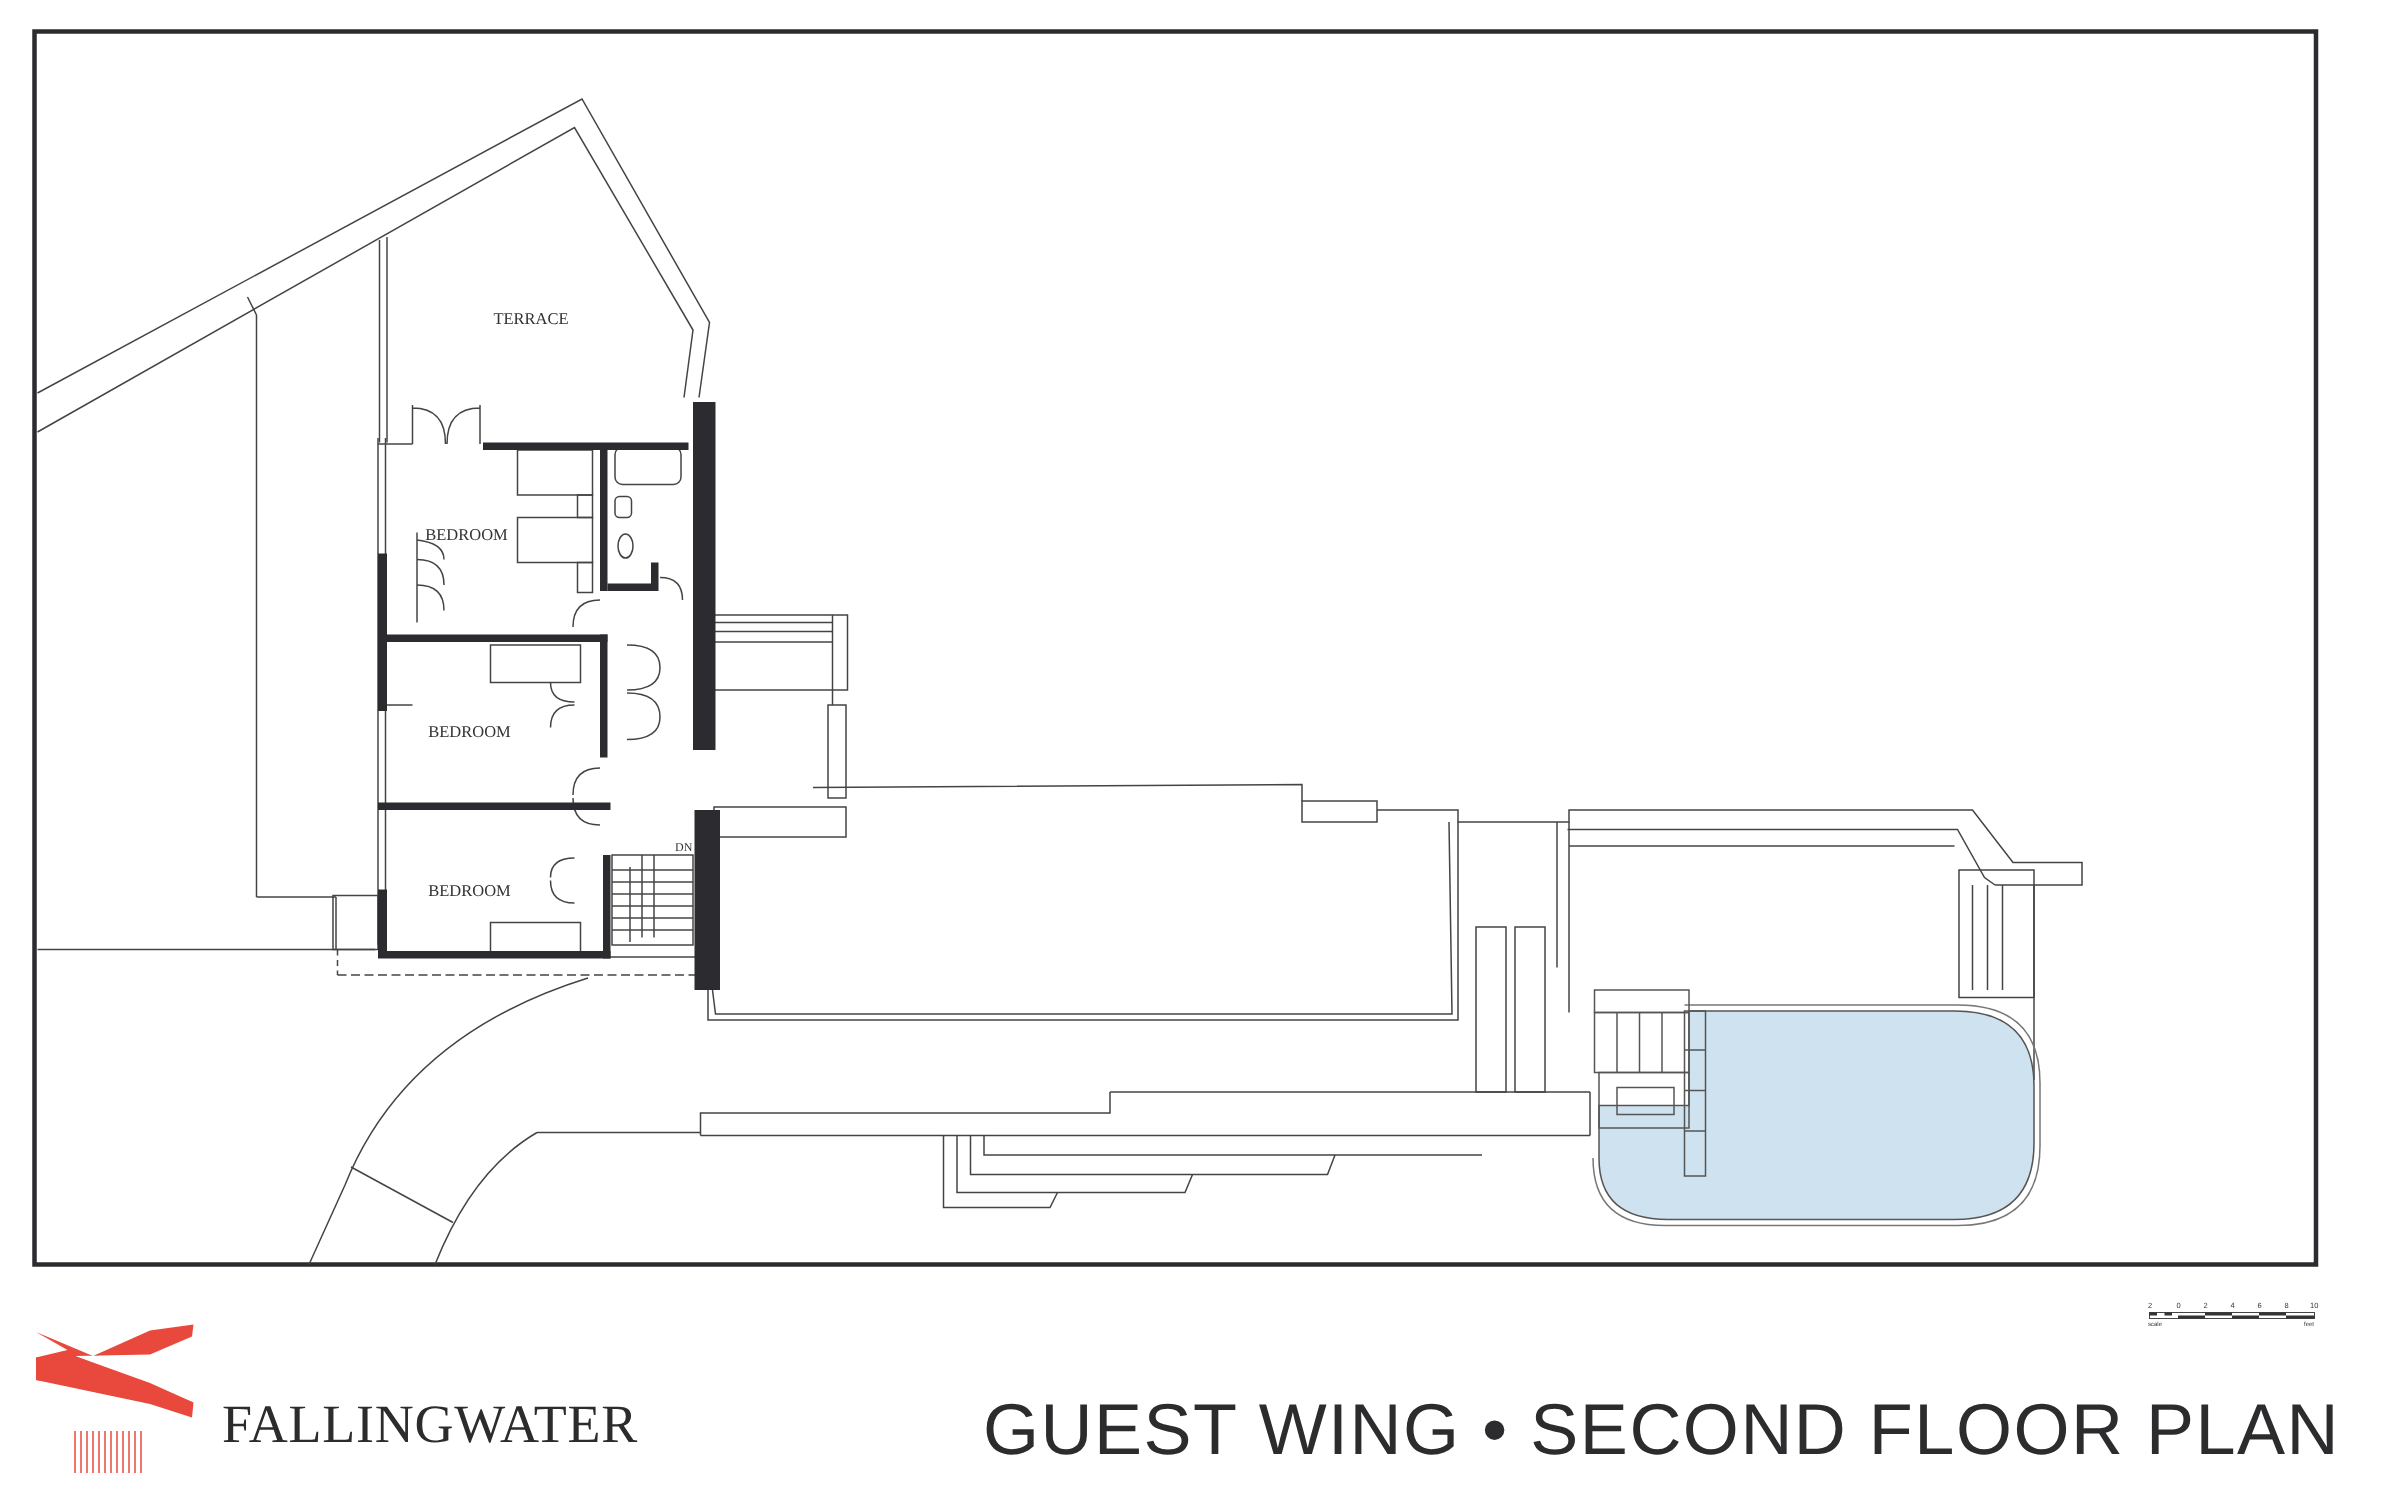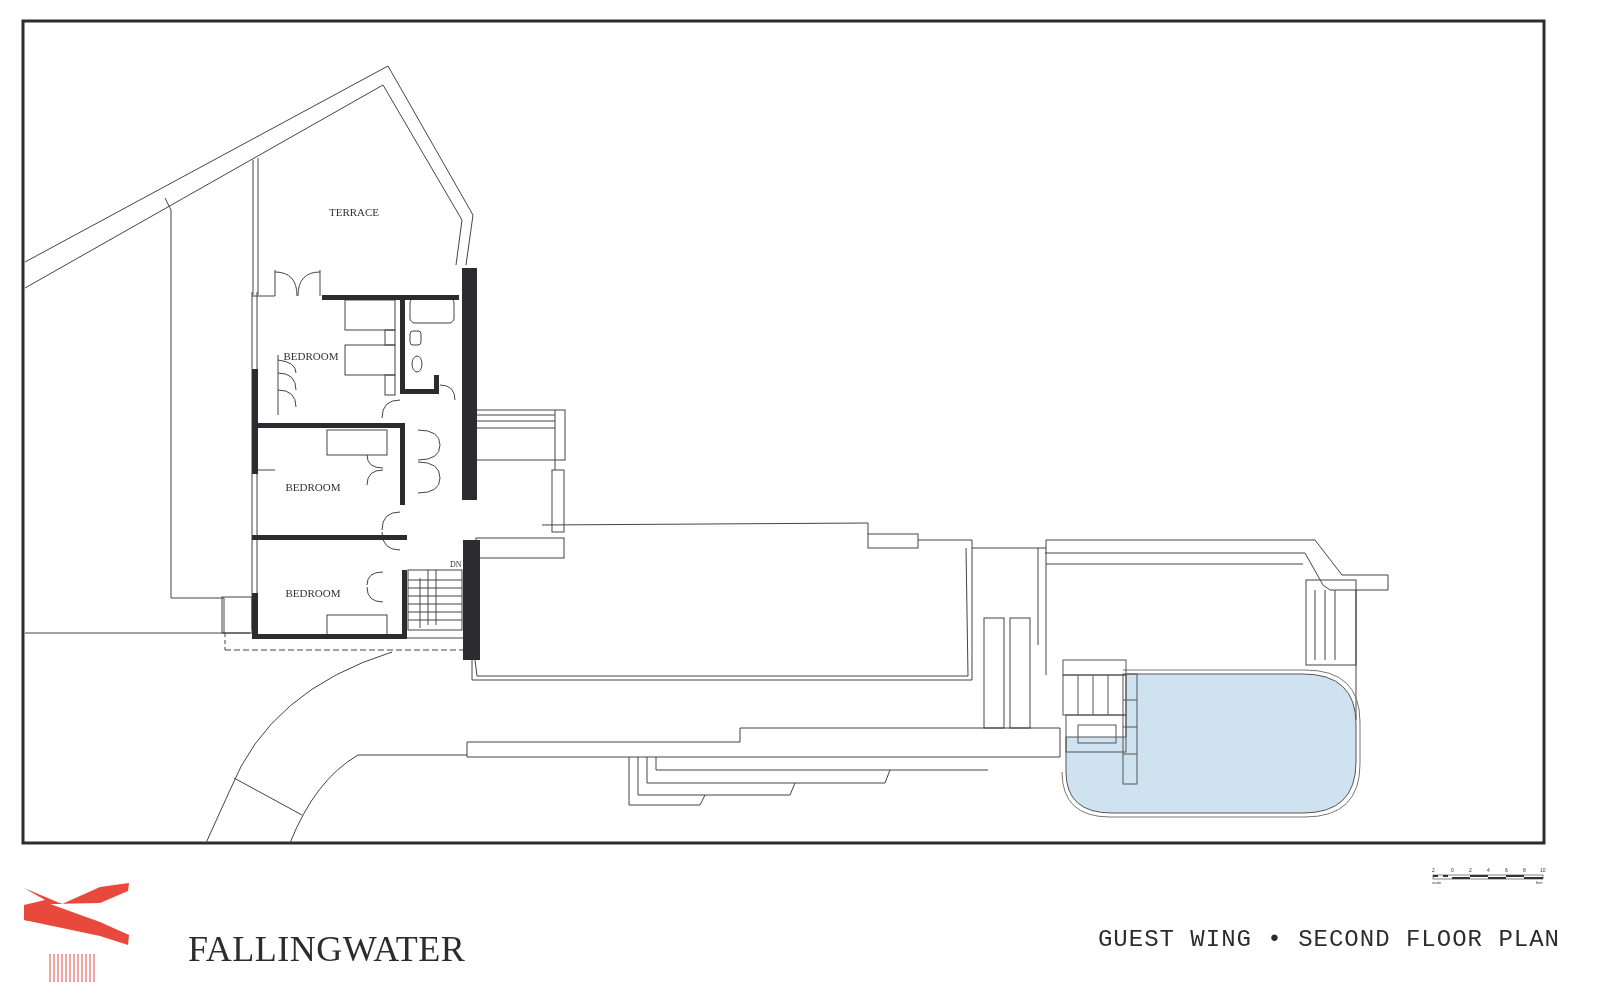--- a/index.html
+++ b/index.html
@@ -1,20 +1,20 @@
 <!DOCTYPE html>
 <html><head>
 <meta charset="utf-8">
 <style>
   html,body{margin:0;padding:0;background:#ffffff;}
   body{width:1600px;height:1000px;position:relative;overflow:hidden;font-family:"Liberation Serif","DejaVu Serif",serif;}
   #sheet{position:absolute;left:0;top:0;width:1600px;height:1000px;}
   .lbl{font-family:"Liberation Serif","DejaVu Serif",serif;fill:#333;}
-  #brand-name{position:absolute;left:148px;top:928px;font-size:36px;letter-spacing:0.5px;color:#2c2c2e;font-family:"Liberation Serif","DejaVu Serif",serif;margin-left:40px;}
-  #plan-title{position:absolute;right:40px;top:926px;font-size:24px;letter-spacing:1px;color:#2c2c2e;font-family:Liberation Mono, monospace;white-space:nowrap;}
+  #brand-name{position:absolute;left:148px;top:928px;font-size:36px;letter-spacing:0.5px;color:#2c2c2e;font-family:"Liberation Serif","DejaVu Serif",serif;}
+  #plan-title{position:absolute;right:40px;top:926px;font-size:48px;letter-spacing:1px;color:#2c2c2e;font-family:Liberation Sans, sans-serif;white-space:nowrap;}
   #scale-bar{position:absolute;left:1428px;top:860px;width:130px;height:40px;}
 </style>
 </head>
 <body>
 
 <svg id="sheet" viewBox="0 0 1600 1000" xmlns="http://www.w3.org/2000/svg">
 
   <rect x="23" y="21" width="1521" height="822" fill="none" stroke="#2c2c30" stroke-width="3"></rect>
 
   <g fill="none" stroke="#444" stroke-width="1">

